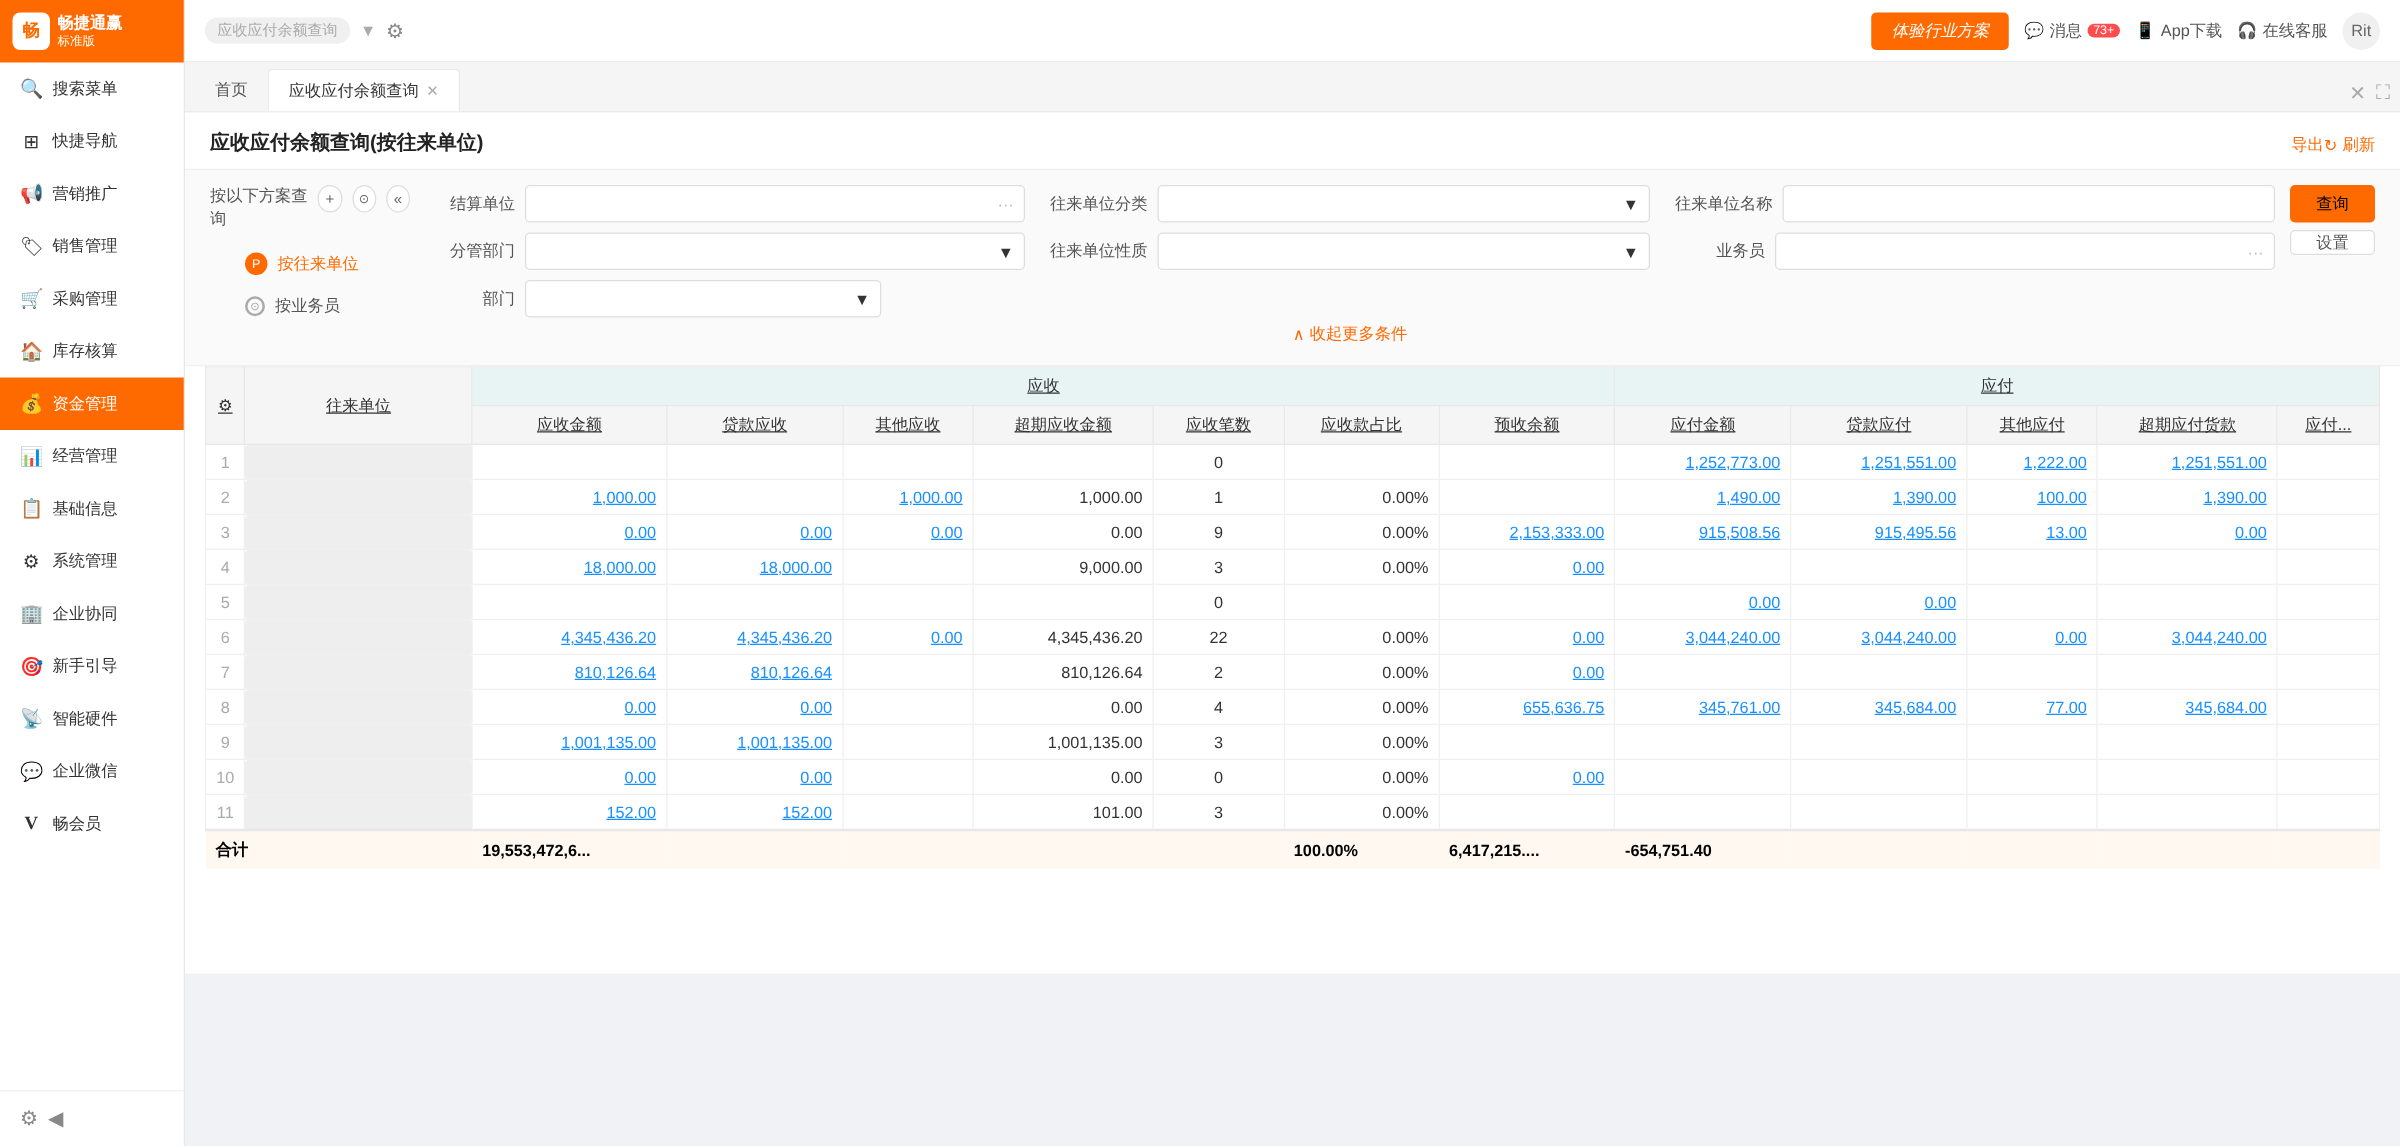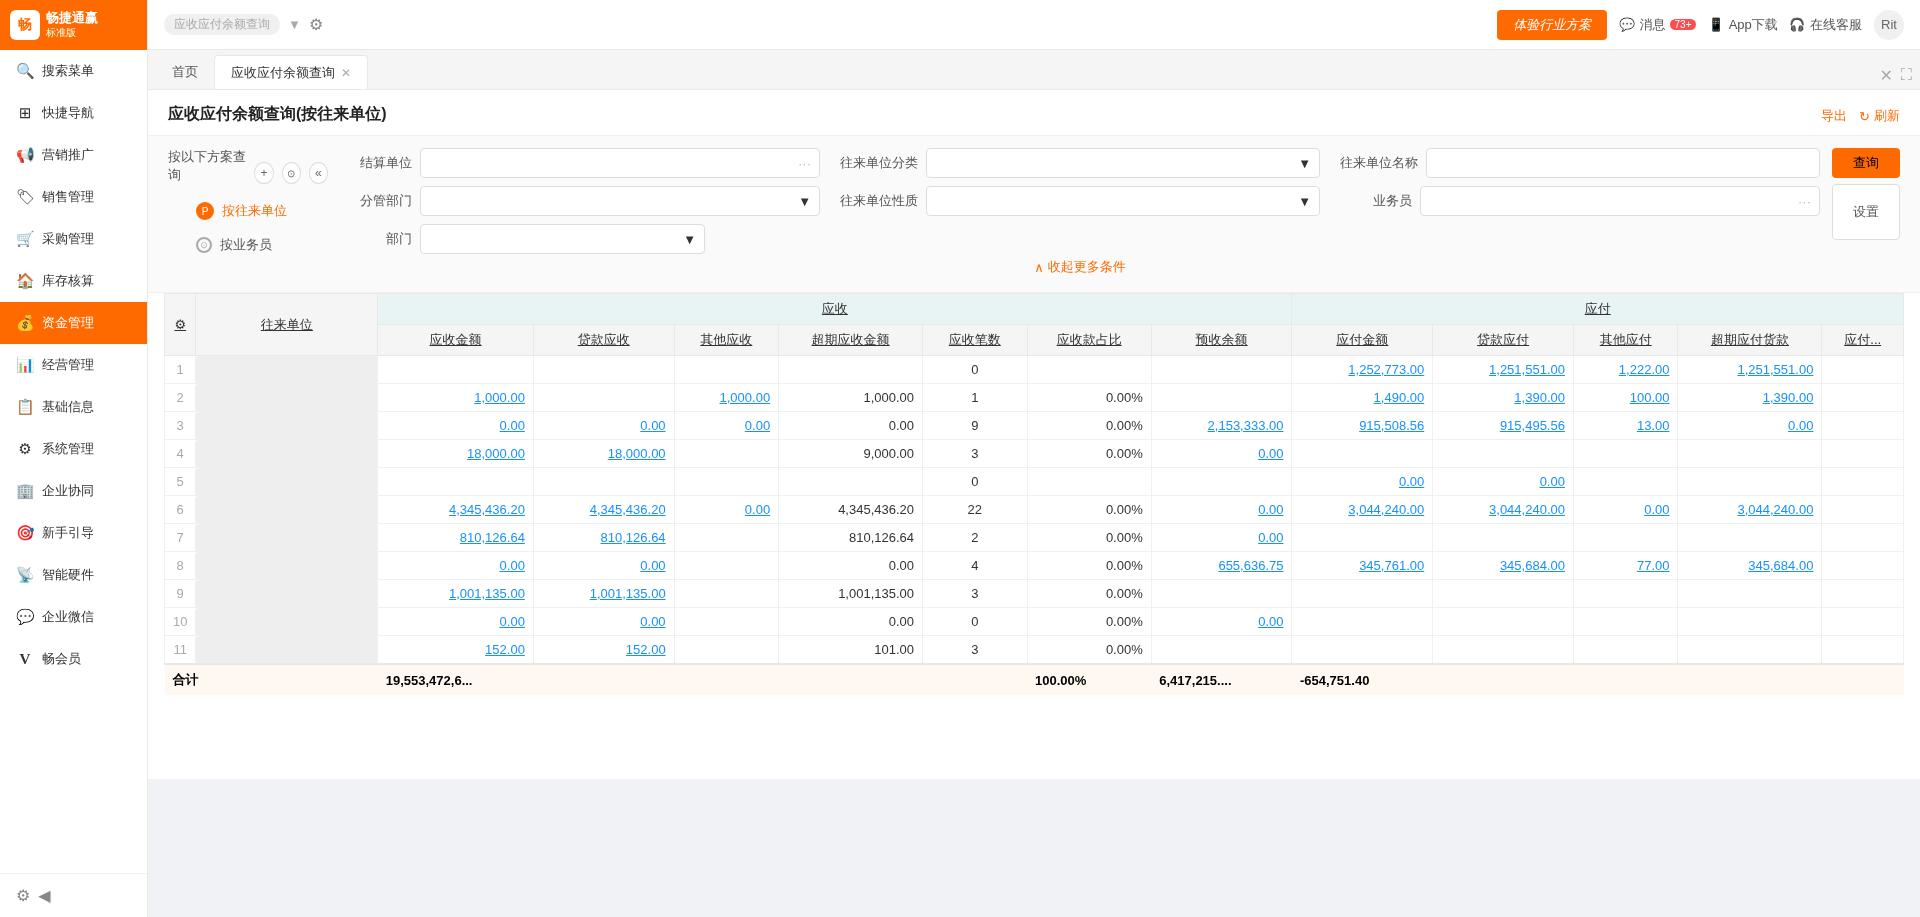--- a/index.html
+++ b/index.html
@@ -28,47 +28,47 @@
     .tab-bar { height: 40px; background: #f5f5f5; display: flex; align-items: flex-end; padding: 0 8px; border-bottom: 1px solid #e8e8e8; flex-shrink: 0; }
     .tab { height: 34px; padding: 0 16px; display: flex; align-items: center; gap: 6px; cursor: pointer; border-radius: 4px 4px 0 0; font-size: 13px; }
     .tab.home { background: #f5f5f5; color: #555; }
     .tab.active { background: #fff; color: #333; border: 1px solid #e8e8e8; border-bottom: none; }
     .tab-close { color: #aaa; font-size: 12px; cursor: pointer; }
 
     
     .page-content { flex: 1; background: #fff; display: flex; flex-direction: column; overflow: hidden; }
     .page-title-bar { display: flex; align-items: flex-end; justify-content: space-between; padding: 14px 20px 10px; border-bottom: 1px solid #f0f0f0; }
     .page-title { font-size: 16px; font-weight: bold; color: #222; }
-    .page-title-actions { display: flex; gap: 12px; }
+    .page-title-actions { display: flex; }
     .btn-text { background: none; border: none; color: #ff6a00; cursor: pointer; display: flex; align-items: center; gap: 4px; font-size: 13px; }
 
     
     .filter-area { padding: 12px 20px; background: #fafafa; border-bottom: 1px solid #f0f0f0; flex-shrink: 0; }
-    .filter-top { display: flex; align-items: flex-end; gap: 8px; margin-bottom: 10px; }
+    .filter-top { display: flex; align-items: flex-start; gap: 8px; margin-bottom: 10px; }
     .filter-label { color: #555; font-size: 13px; }
     .filter-btn { width: 22px; height: 22px; border-radius: 50%; border: 1px solid #ddd; background: #fff; display: flex; align-items: center; justify-content: center; cursor: pointer; color: #666; font-size: 12px; }
     .filter-row { display: grid; grid-template-columns: 1fr 1fr 1fr; gap: 10px 20px; margin-bottom: 8px; }
     .filter-row-2 { display: grid; grid-template-columns: 1fr 1fr 1fr; gap: 10px 20px; margin-bottom: 8px; }
     .filter-row-3 { display: grid; grid-template-columns: 1fr 3fr; gap: 10px 20px; }
     .filter-item { display: flex; align-items: center; gap: 8px; }
     .filter-item-label { color: #555; white-space: nowrap; min-width: 72px; text-align: right; font-size: 13px; }
     .filter-input { flex: 1; height: 30px; border: 1px solid #ddd; border-radius: 4px; padding: 0 8px; color: #333; background: #fff; display: flex; align-items: center; justify-content: space-between; cursor: pointer; }
     .filter-input-dots { color: #bbb; }
     .collapse-btn { text-align: center; padding: 4px; color: #ff6a00; cursor: pointer; font-size: 12px; display: flex; align-items: center; justify-content: center; gap: 4px; }
 
     
     .sidebar-sub { padding-left: 16px; }
     .sidebar-sub-item { display: flex; align-items: center; gap: 8px; padding: 8px 12px; cursor: pointer; color: #555; border-radius: 4px; }
     .sidebar-sub-item.active { color: #ff6a00; }
     .sidebar-sub-item .circle { width: 16px; height: 16px; border-radius: 50%; border: 2px solid #aaa; display: flex; align-items: center; justify-content: center; font-size: 9px; color: #aaa; }
 
     
     .query-btn-group { display: flex; flex-direction: column; gap: 6px; }
     .btn-query { background: #ff6a00; color: #000000; border: none; border-radius: 4px; padding: 6px 20px; cursor: pointer; font-size: 13px; }
-    .btn-set { background: #fff; color: #555; border: 1px solid #ddd; border-radius: 4px; padding: 18px 20px; cursor: pointer; font-size: 13px; }
+    .btn-set { background: #fff; color: #555; border: 1px solid #ddd; border-radius: 4px; padding: 0 20px; cursor: pointer; font-size: 13px; }
 
     
     .table-wrapper { flex: 1; overflow: auto; padding: 0 16px 0; }
     table { width: 100%; border-collapse: collapse; font-size: 12px; }
     .table-header-group th { background: #f5f5f5; border: 1px solid #e8e8e8; padding: 6px 8px; text-align: center; color: #333; font-weight: normal; white-space: nowrap; text-decoration: underline; }
     .table-header-group th.group-header { background: #e8f4f4; color: #333; }
     tbody tr { border-bottom: 1px solid #f0f0f0; }
     tbody td { padding: 6px 8px; border: 1px solid #f0f0f0; color: #333; white-space: nowrap; }
     tbody td.link { color: #1890ff; text-decoration: underline; cursor: pointer; text-align: right; }
     tbody td.right { text-align: right; }

